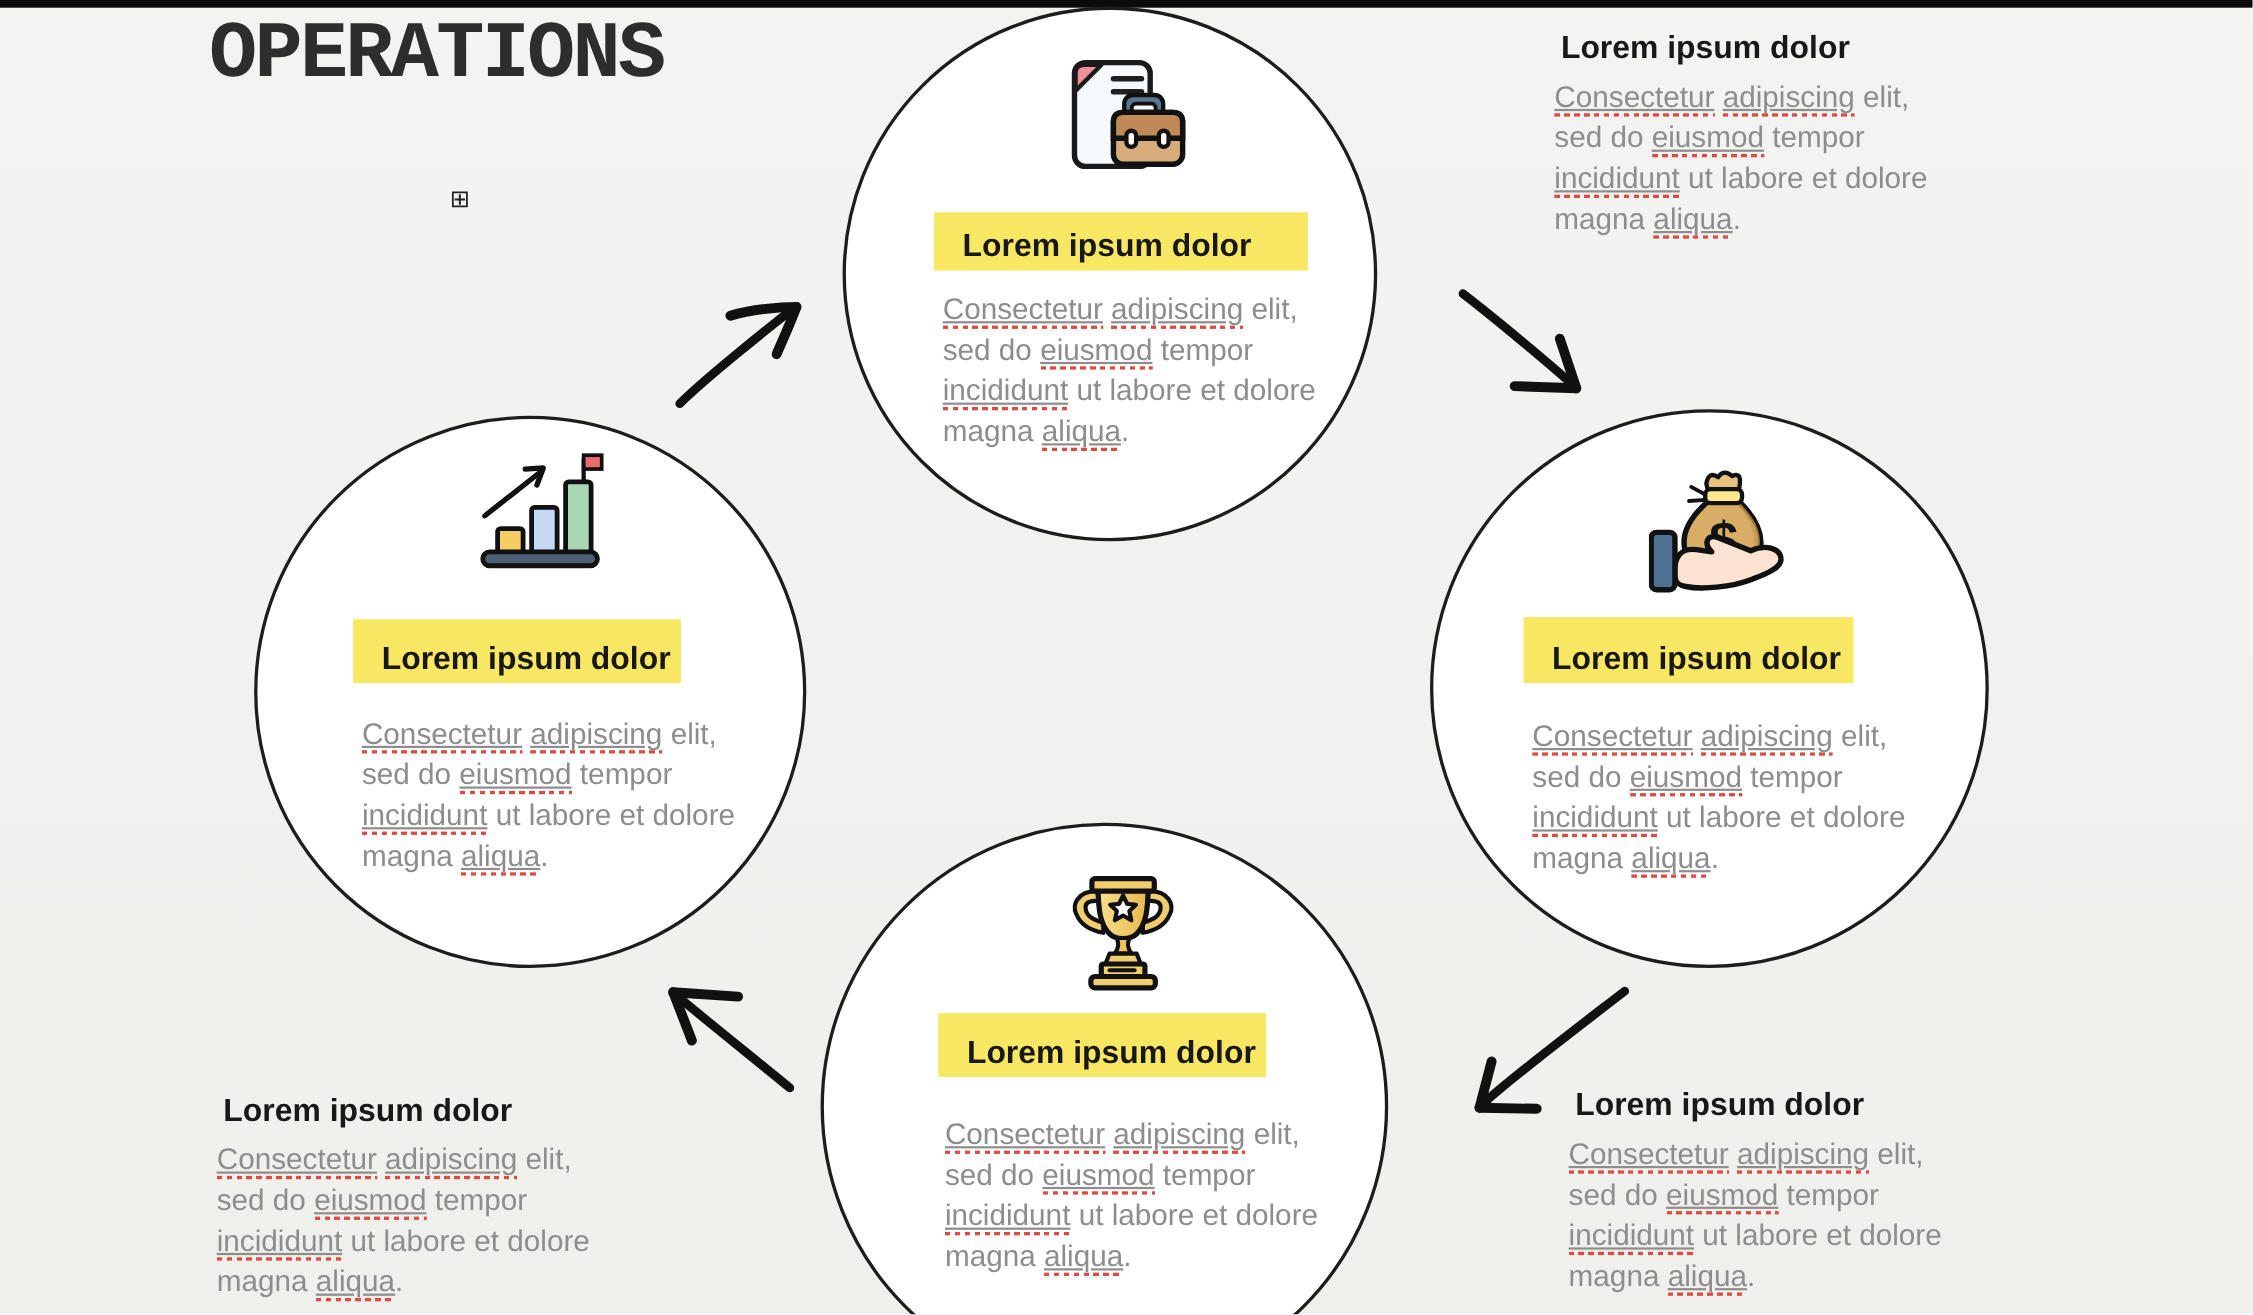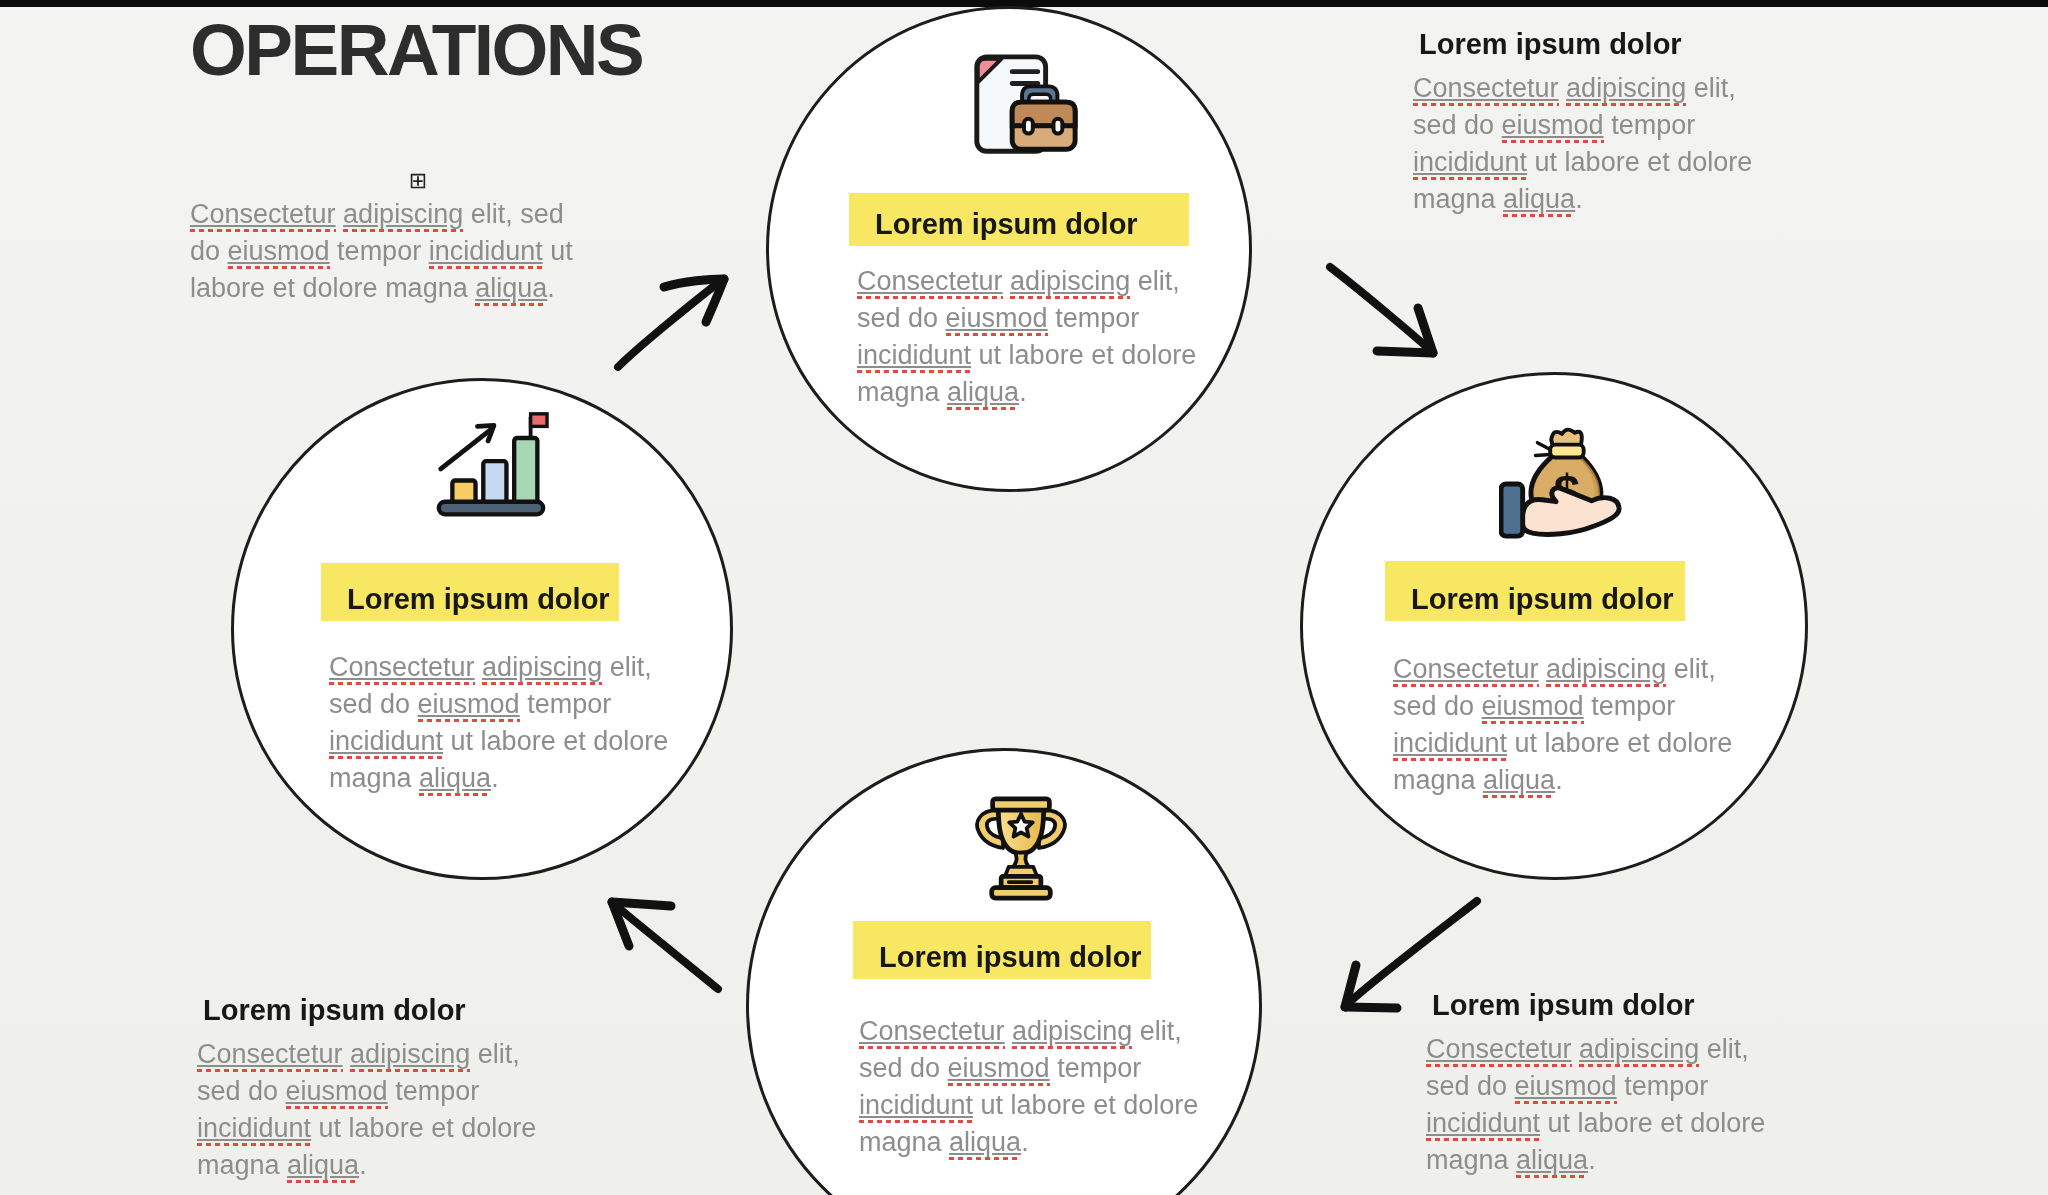--- a/index.html
+++ b/index.html
@@ -9,21 +9,21 @@
   }
   html,body{margin:0;padding:0;}
   .stage{
     position:relative; width:2048px; height:1195px; overflow:hidden;
     background:linear-gradient(180deg,#f3f3f1 0%, #efefec 100%);
     font-family:"Liberation Sans", sans-serif;
   }
   .topbar{position:absolute;left:0;top:0;width:100%;height:7px;background:var(--top-bar);}
   .title{
     position:absolute;left:190px;top:12px;margin:0;
-    font-size:73px;font-weight:700;letter-spacing:-2.5px;color:var(--title-text);line-height:1.05;
+    font-size:73px;font-weight:700;letter-spacing:-2.5px;color:var(--title-text);line-height:1.05;font-family:Liberation Mono, monospace;
   }
   .anchor{
     position:absolute;left:407px;top:170px;width:22px;height:22px;
     font-size:22px;line-height:21px;color:#222;text-align:center;
   }
   .circle{
     position:absolute;border-radius:50%;background:#ffffff;
     border:3px solid var(--circle-border);box-sizing:border-box;
   }
   .c-top{left:766px;top:6px;width:486px;height:486px;}
@@ -55,25 +55,20 @@
 <body>
 
 <div class="stage">
 
   <div class="topbar"></div>
 
   <h1 class="title">OPERATIONS</h1>
 
   <div class="anchor">⊞</div>
 
-  <div class="para" style="left:190px;top:196px;">
-      <div class="line"><span class="sp">Consectetur</span> <span class="sp">adipiscing</span> elit, sed</div>
-      <div class="line">do <span class="sp">eiusmod</span> tempor <span class="sp">incididunt</span> ut</div>
-      <div class="line">labore et dolore magna <span class="sp">aliqua</span>.</div>
-    </div>
 
   <div class="circle c-top">
     <div class="icon" style="left:196px;top:42px;">
       <svg width="118" height="116" viewBox="0 0 120 118">
         <rect x="12" y="6" width="70" height="96" rx="10" fill="#f5f9fc" stroke="#1a1a1a" stroke-width="5"></rect>
         <path d="M13,32 L13,16 Q13,8 21,8 L37,8 Z" fill="#ee8e97" stroke="#1a1a1a" stroke-width="4" stroke-linejoin="round"></path>
         <path d="M48,21 H74 M48,33 H74" stroke="#1f1f1f" stroke-width="5" stroke-linecap="round" fill="none"></path>
         <rect x="58" y="36" width="36" height="24" rx="8" fill="#5a7792" stroke="#111" stroke-width="4"></rect>
         <rect x="65" y="44" width="22" height="16" rx="4" fill="#f5f9fc" stroke="#111" stroke-width="3.5"></rect>
         <rect x="48" y="52" width="64" height="48" rx="9" fill="#d8ab7b" stroke="#111" stroke-width="5"></rect>

